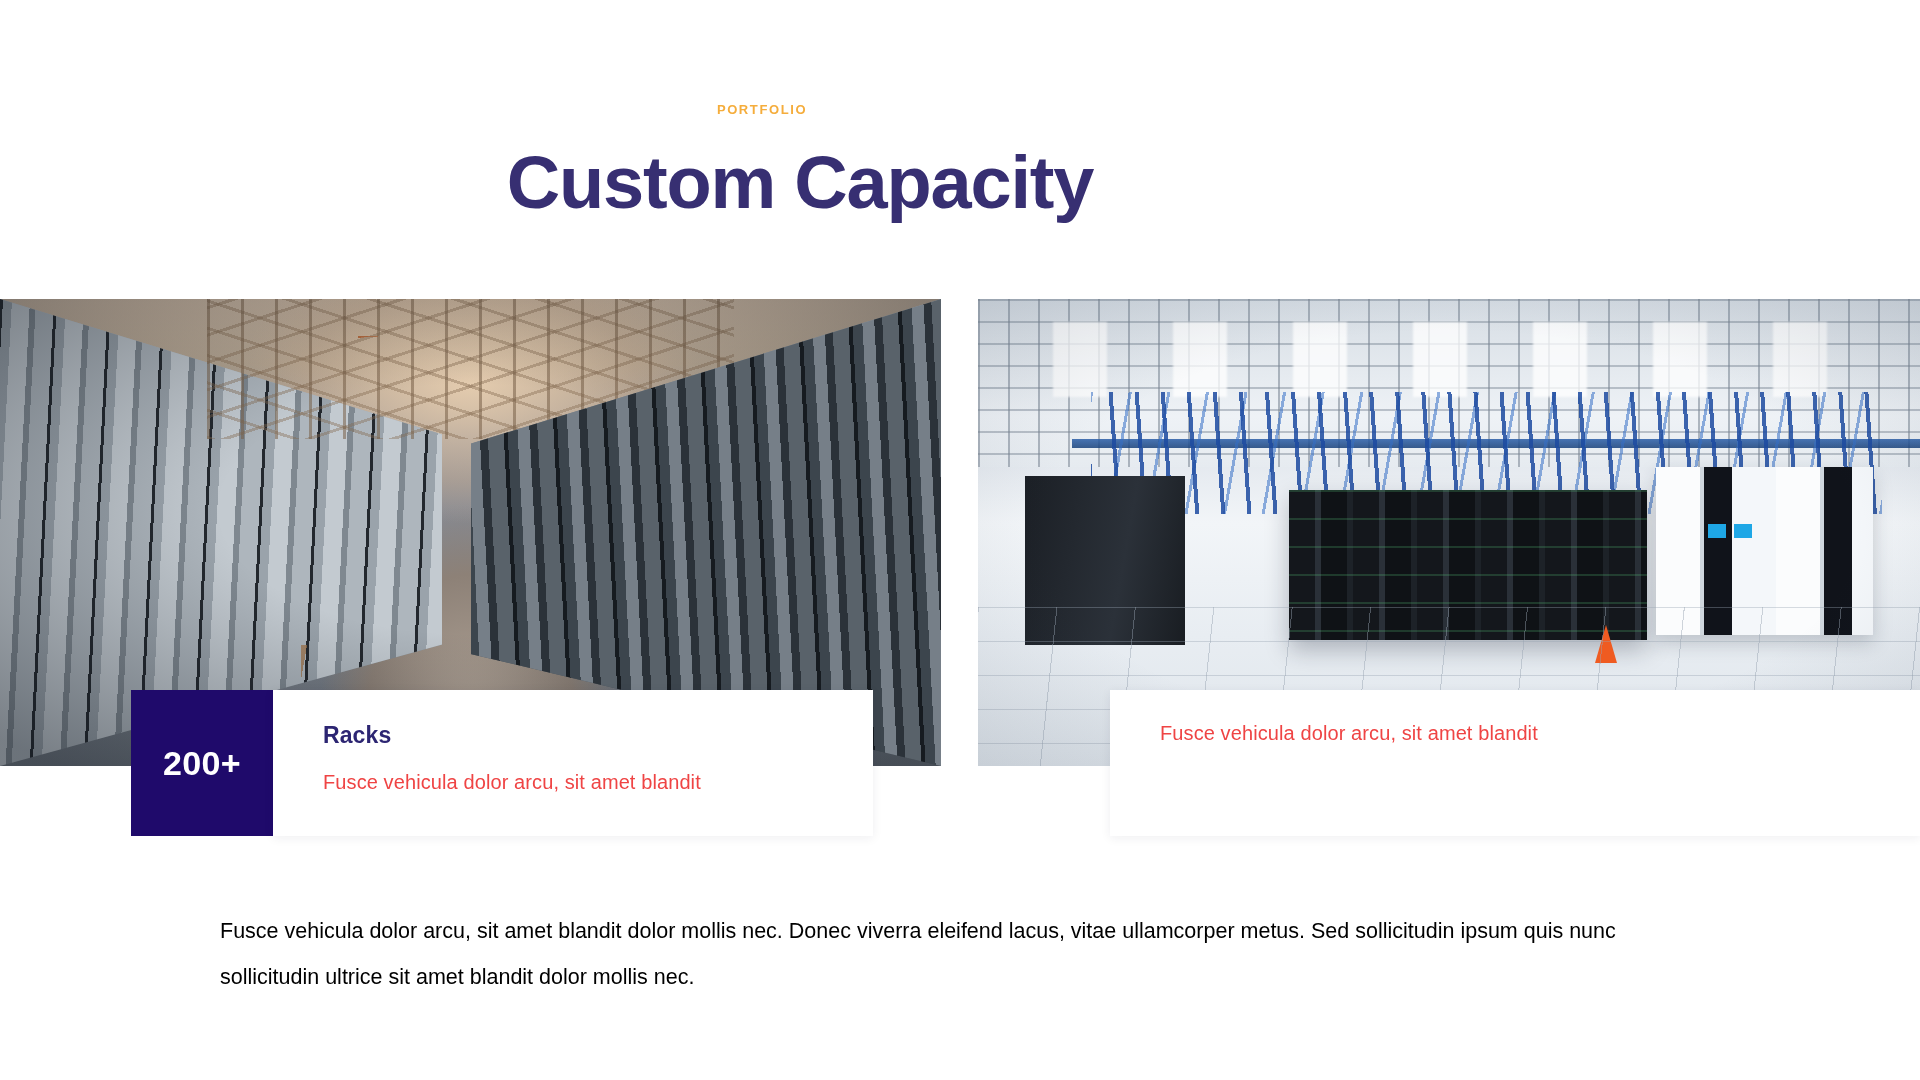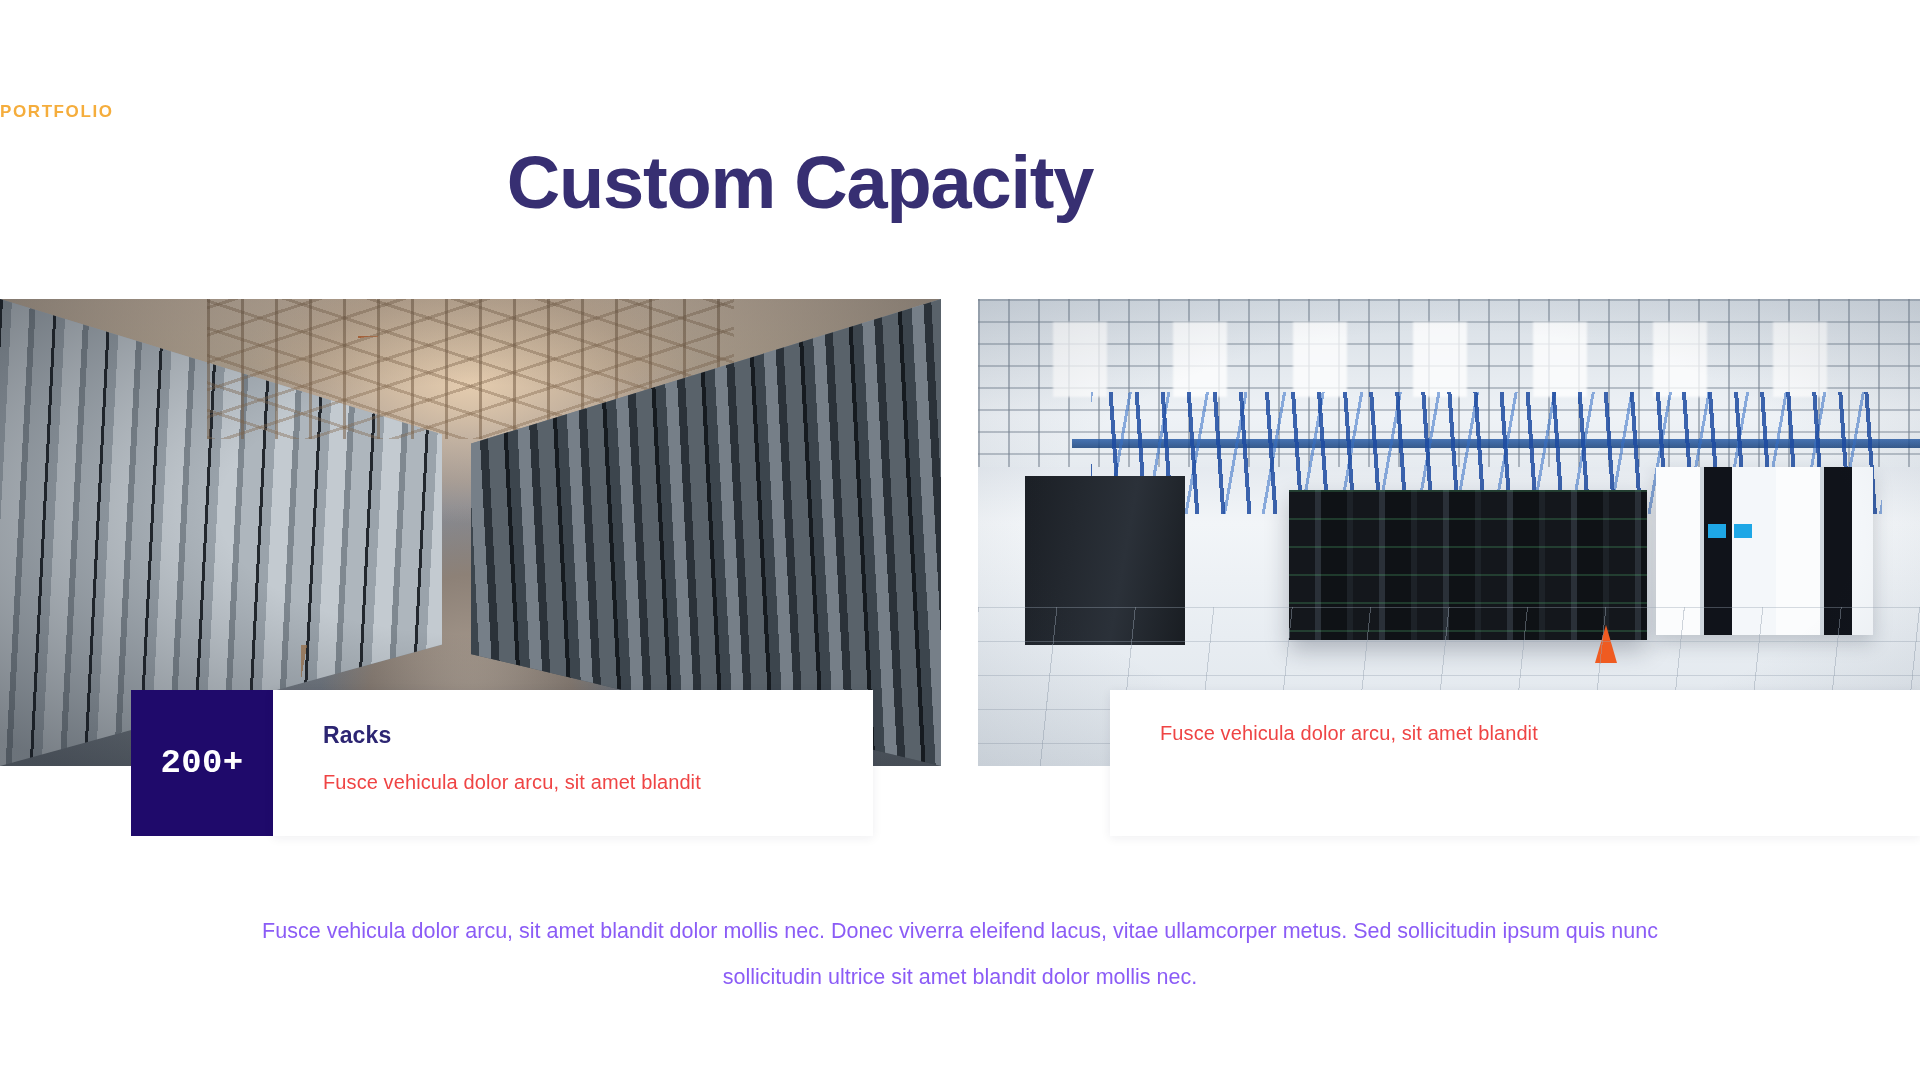--- a/index.html
+++ b/index.html
@@ -19,21 +19,22 @@
     height: 1080px;
     background: #ffffff;
   }
 
   
   .eyebrow {
     position: absolute;
     top: 102px;
     left: 0;
     width: 1524px;
-    font-size: 17px;
+    text-align: center;
+    font-size: 13px;
     font-weight: 700;
     letter-spacing: 1.6px;
     color: #f5ad3c;
     font-family: "Liberation Sans", sans-serif;
   }
 
   .page-title {
     position: absolute;
     top: 135px;
     left: 0;
@@ -275,21 +276,21 @@
   .stat-badge {
     flex: 0 0 142px;
     background: #1f0a6b;
     display: flex;
     align-items: center;
     justify-content: center;
     color: #ffffff;
     font-size: 34px;
     font-weight: 700;
     letter-spacing: .3px;
-    font-family: Liberation Mono, monospace;
+    font-family: Liberation Sans, sans-serif;
   }
 
   .stat-body {
     flex: 1 1 auto;
     background: #ffffff;
     padding: 32px 0 0 50px;
     box-shadow: 0 2px 10px rgba(30,35,60,.07);
   }
 
   .stat-title {
@@ -309,24 +310,23 @@
     font-family: "Liberation Sans", sans-serif;
   }
 
   
   .footer-text {
     position: absolute;
     top: 908px;
     left: 50%;
     transform: translateX(-50%);
     width: 1480px;
-    text-align: center;
     font-size: 21.5px;
     line-height: 46px;
-    color: #8b5cf6;
+    color: #000000;
     font-family: "Liberation Sans", sans-serif;
   }
 </style>
 </head>
 <body>
 
 <div class="page">
 
   <div class="eyebrow">PORTFOLIO</div>
 

